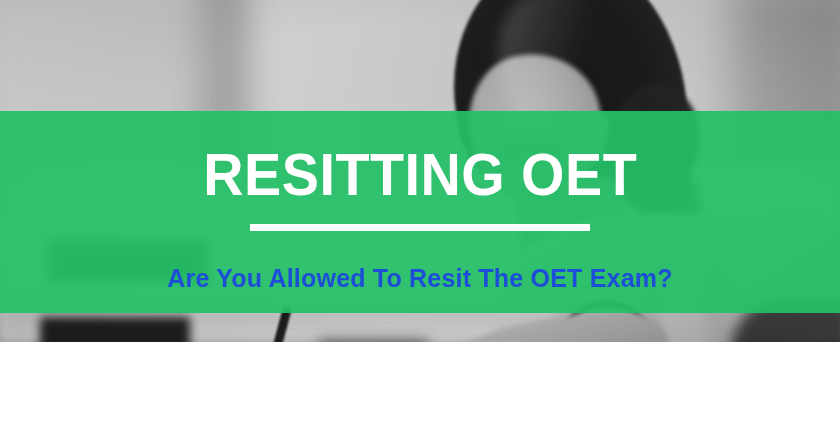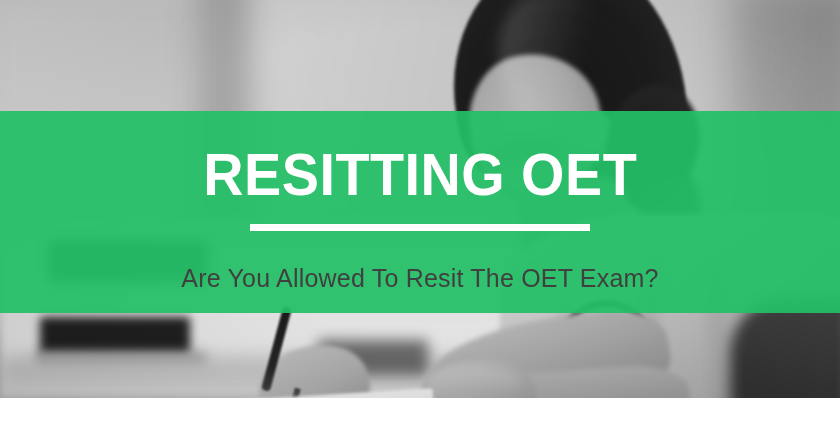--- a/index.html
+++ b/index.html
@@ -3,21 +3,21 @@
 <meta charset="utf-8">
 <style>
   html, body {
     margin: 0;
     padding: 0;
     background: #ffffff;
   }
   #banner {
     position: relative;
     width: 840px;
-    height: 398px;
+    height: 342px;
     overflow: hidden;
     font-family: "Liberation Sans", sans-serif;
     background: #b9bcbd;
   }
 
   
   .photo {
     position: absolute;
     inset: 0;
     filter: grayscale(100%);
@@ -384,23 +384,23 @@
   }
   .divider {
     width: 340px;
     height: 7px;
     background: #ffffff;
     margin-top: 18px;
   }
   .banner-subtitle {
     margin: 0;
     margin-top: 34px;
-    color: #404040;
+    color: #1d4ed8;
     font-family: "Liberation Sans", sans-serif;
-    font-weight: 400;
+    font-weight: 700;
     font-size: 25px;
     line-height: 1.1;
     letter-spacing: 0.2px;
     white-space: nowrap;
   }
 </style>
 </head>
 <body>
 
 <div id="banner">

